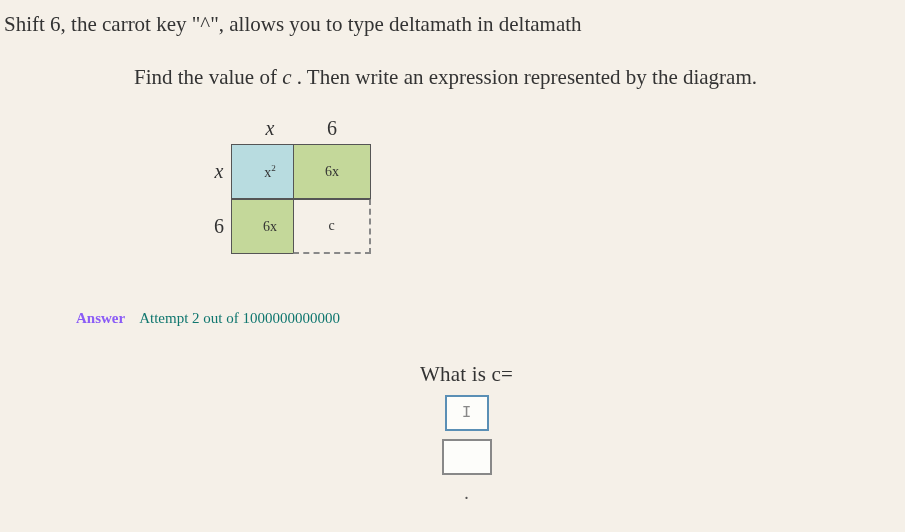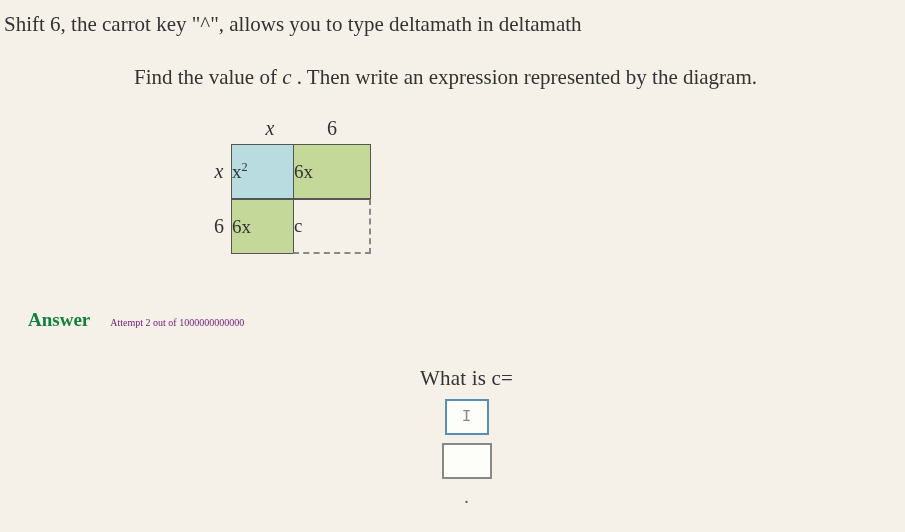--- a/index.html
+++ b/index.html
@@ -43,45 +43,47 @@
       font-weight: 400;
       font-style: italic;
       color: #333;
     }
     .top-label.n, .left-label.n { font-style: normal;}
     .cell {
       width: 78px;
       height: 55px;
       display: flex;
       align-items: center;
+      justify-content: center;
       border: 1.5px solid #555;
-      font-size: 19px;
+      font-size: 14px;
     }
     .cell-tl { background: #b8dce0; }
     .cell-tr { background: #c4d89a; }
     .cell-bl { background: #c4d89a; }
     .cell-br {
       background: #f5f0e8;
       border-right: 2px dashed #888;
       border-bottom: 2px dashed #888;
     }
     .cell sup { font-size: 0.65em; vertical-align: super; }
     .answer-section {
       margin-left: 24px;
     }
     .answer-label {
-      font-size: 19px;
+      font-size: 15px;
       font-weight: 700;
-      color: #15803d;
+      color: #8b5cf6;
       display: inline;
+      margin-left: 48px;
     }
     .attempt {
-      font-size: 10px;
-      color: #701a75;
-      margin-left: 16px;
+      font-size: 15px;
+      color: #0f766e;
+      margin-left: 10px;
     }
     .inputs-row {
       margin-top: 35px;
       margin-left: 24px;
       display: flex;
       align-items: center;
       gap: 8px;
       font-size: 21px;
       color: #333;
       flex-direction: column;

